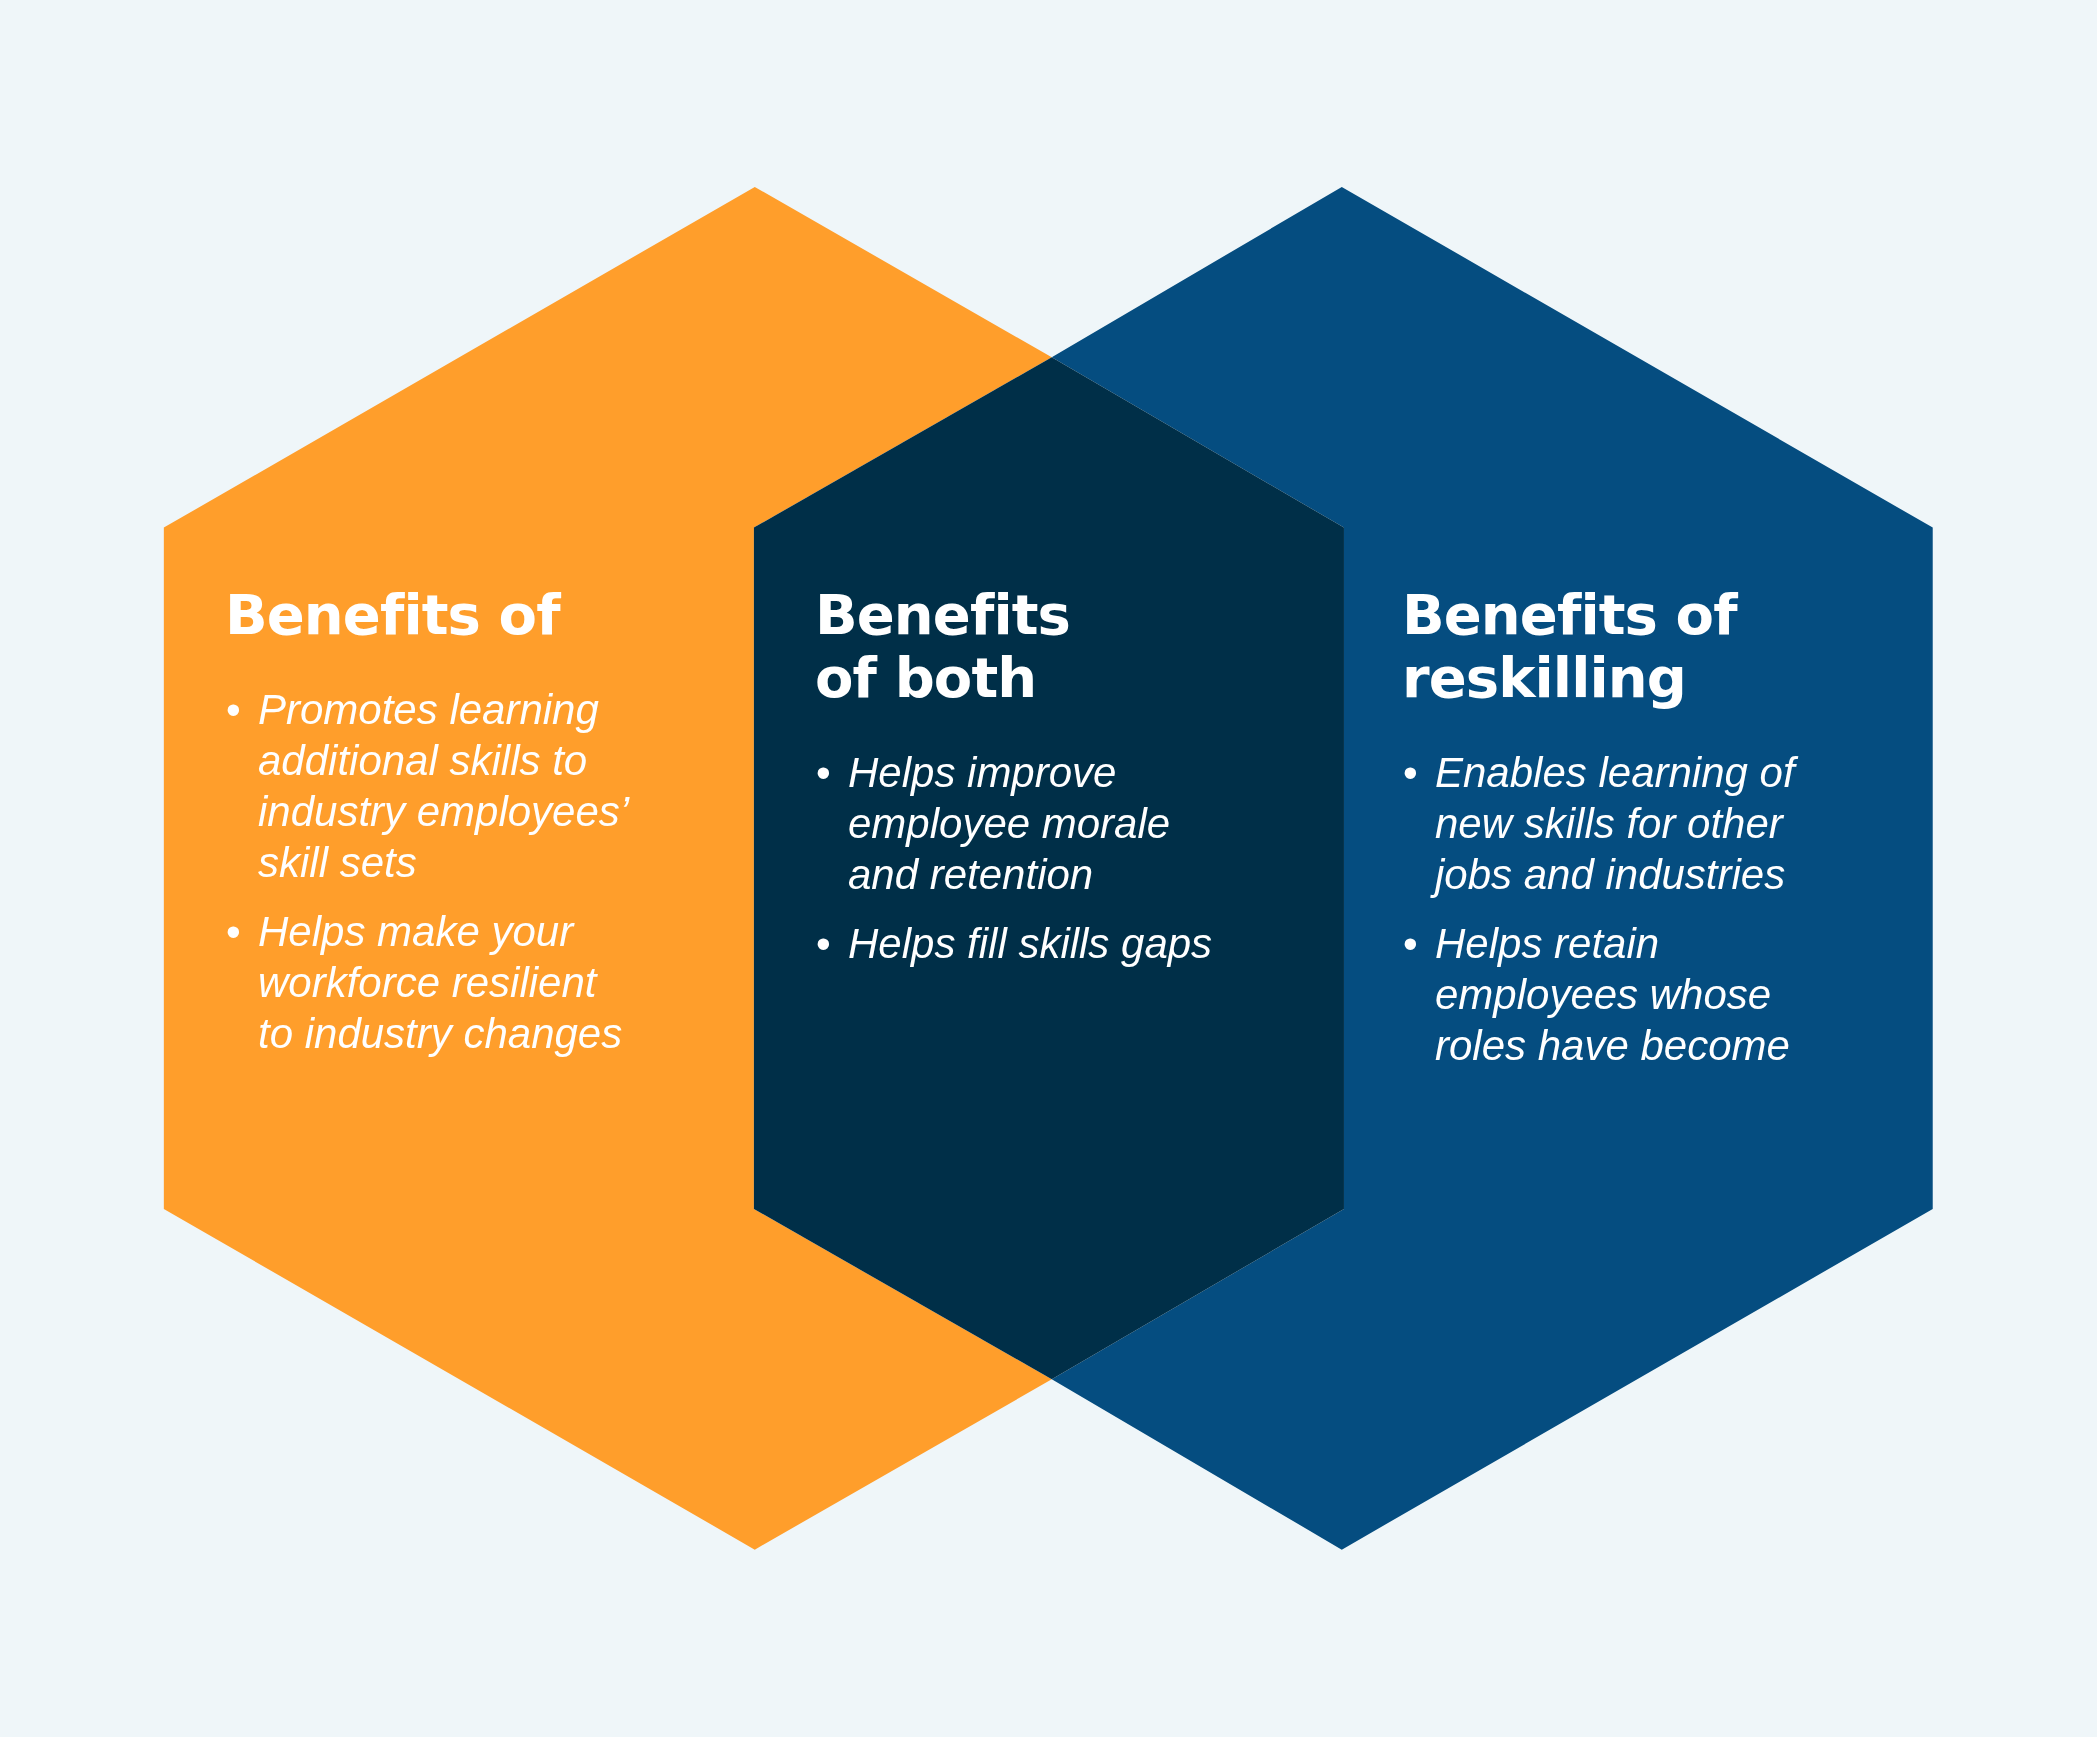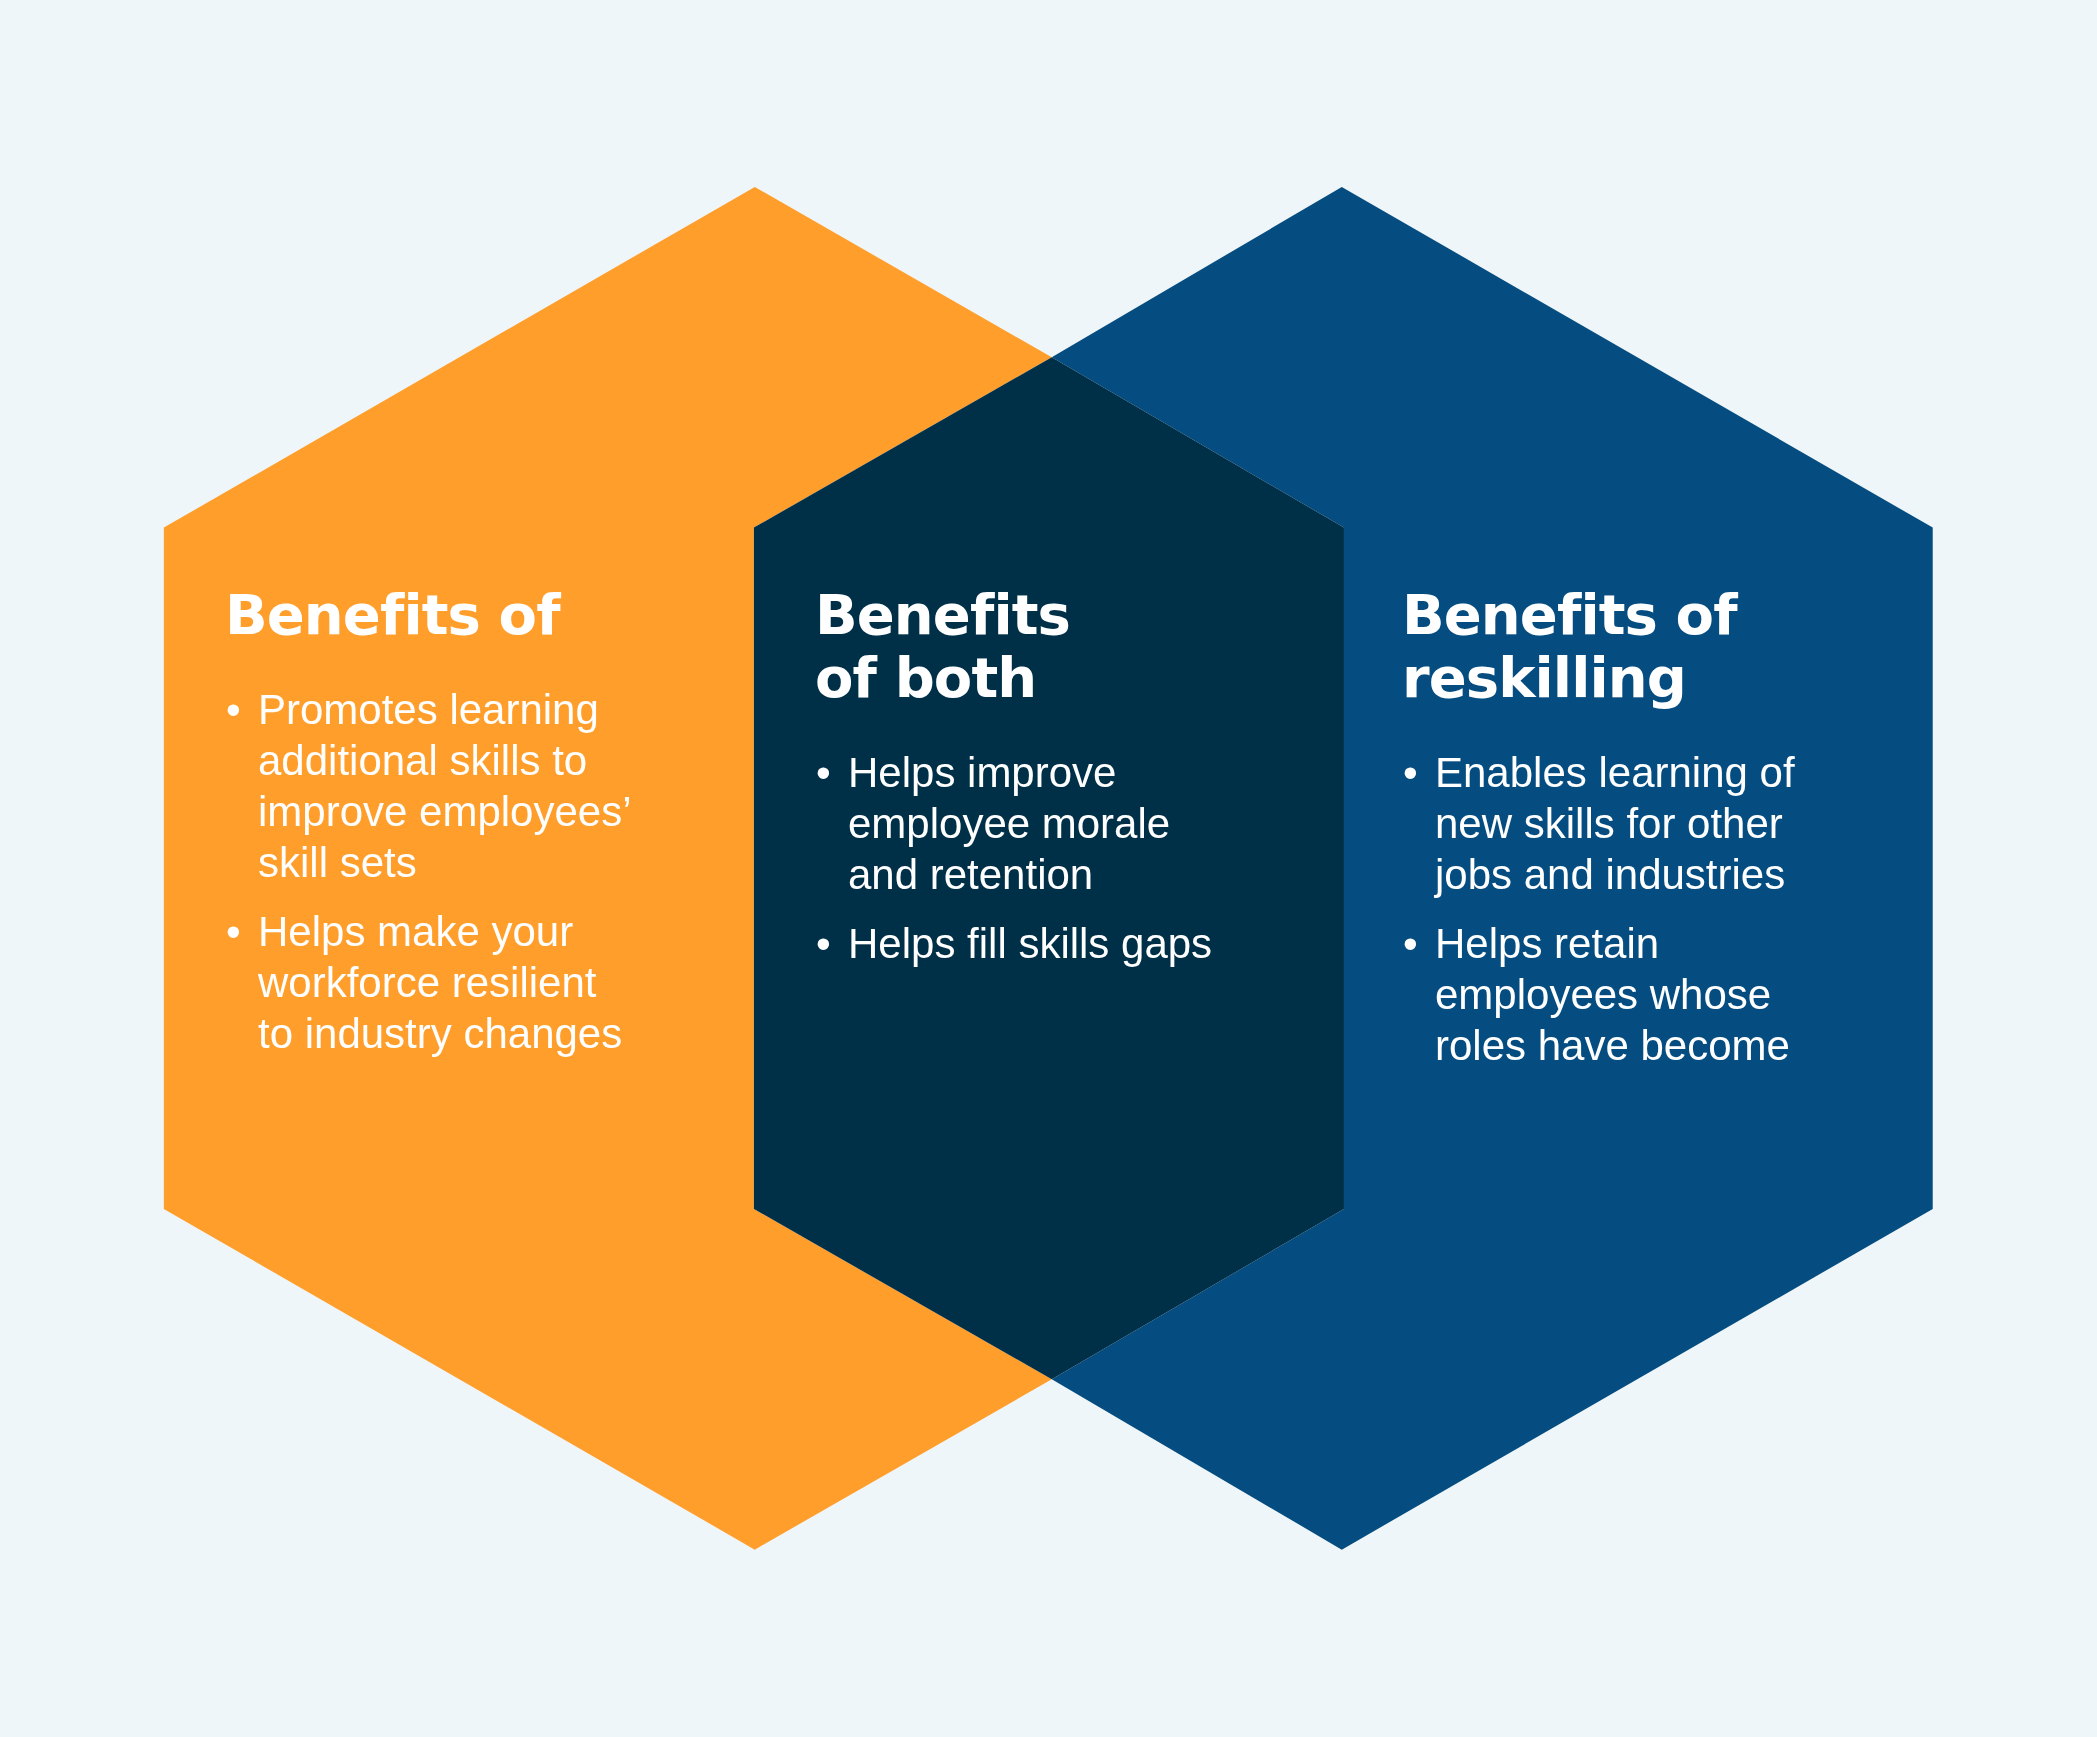--- a/index.html
+++ b/index.html
@@ -53,21 +53,21 @@
       line-height: 51px;
       margin-bottom: 18.3px;
     }
     .panel li .bullet {
       position: absolute;
       left: 0.9px;
       top: 0;
       font-size: 42px;
       line-height: 51px;
     }
-    .panel li .line { display: block; white-space: nowrap; }
+    .panel li .line { display: block; white-space: nowrap; font-style: italic; }
 
     #panel-upskilling { left: 225px; top: 583px; width: 502px; }
     #panel-both { left: 815px; top: 583px; width: 489px; }
     #panel-reskilling { left: 1402px; top: 583px; width: 502px; }
   </style>
 </head>
 <body>
 
 <div class="canvas">
   <svg class="hexes" viewBox="0 0 4801 3977">
@@ -78,21 +78,21 @@
 
   <div class="panel" id="panel-upskilling">
     <h2>
       <span>Benefits of</span>
     </h2>
     <ul>
       <li>
         <span class="bullet">•</span>
         <span class="line">Promotes learning</span>
         <span class="line">additional skills to</span>
-        <span class="line">improve employees’</span>
+        <span class="line">industry employees’</span>
         <span class="line">skill sets</span>
       </li>
       <li>
         <span class="bullet">•</span>
         <span class="line">Helps make your</span>
         <span class="line">workforce resilient</span>
         <span class="line">to industry changes</span>
       </li>
     </ul>
   </div>

